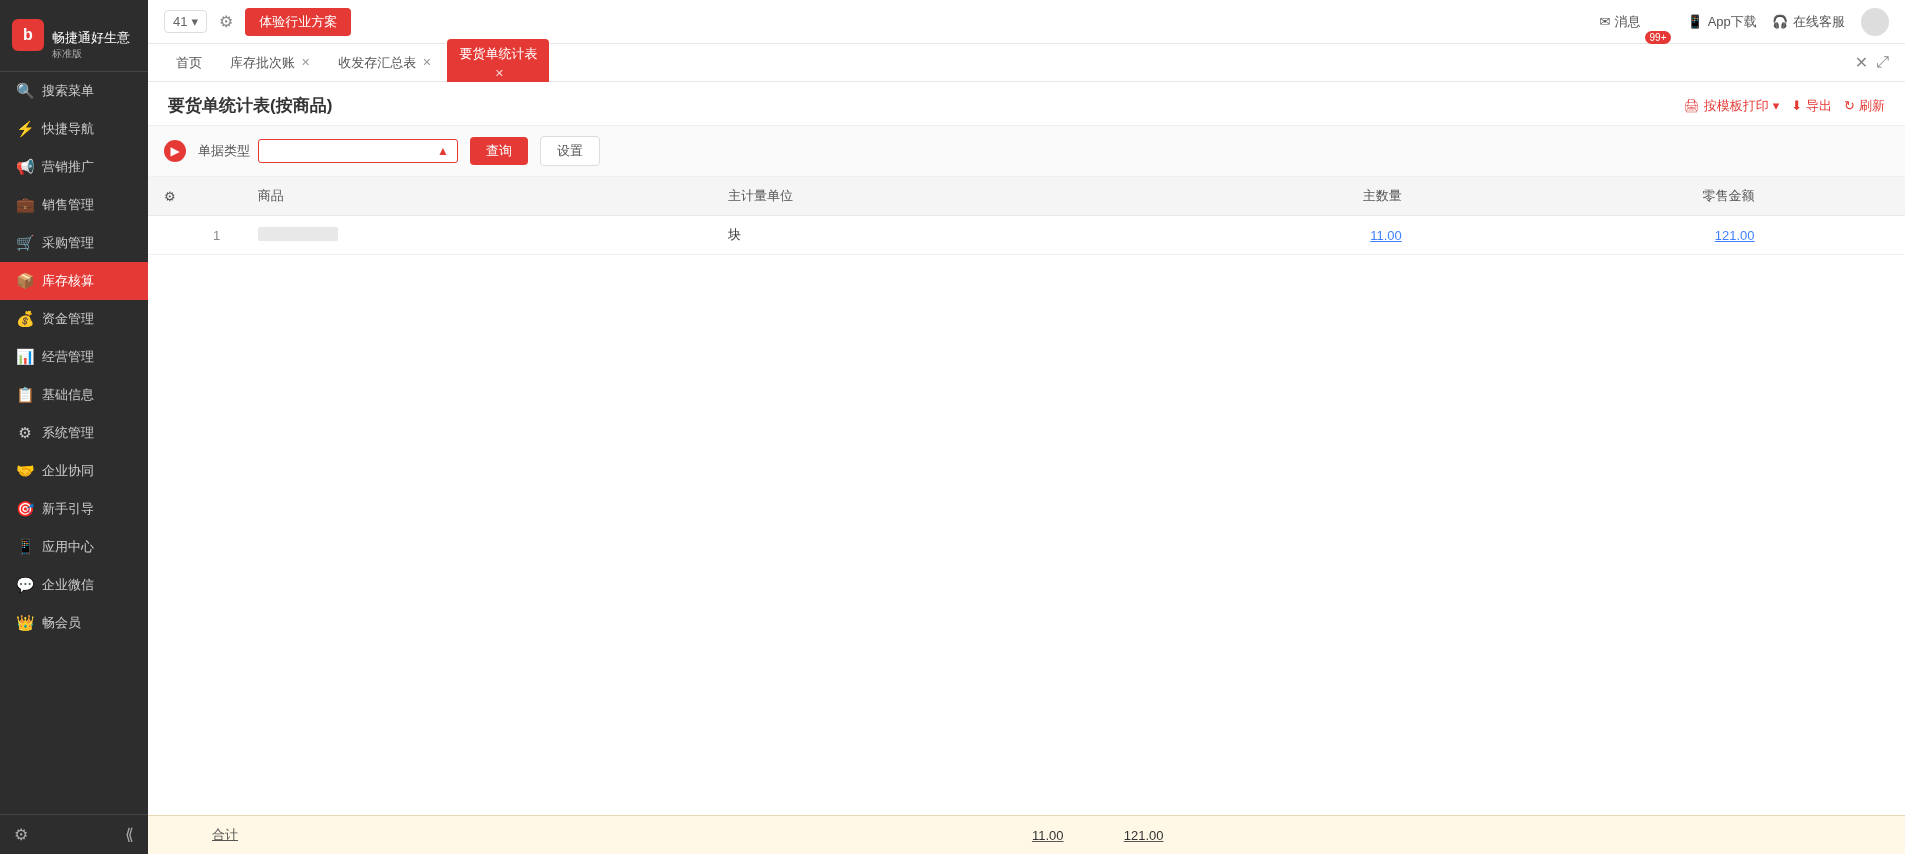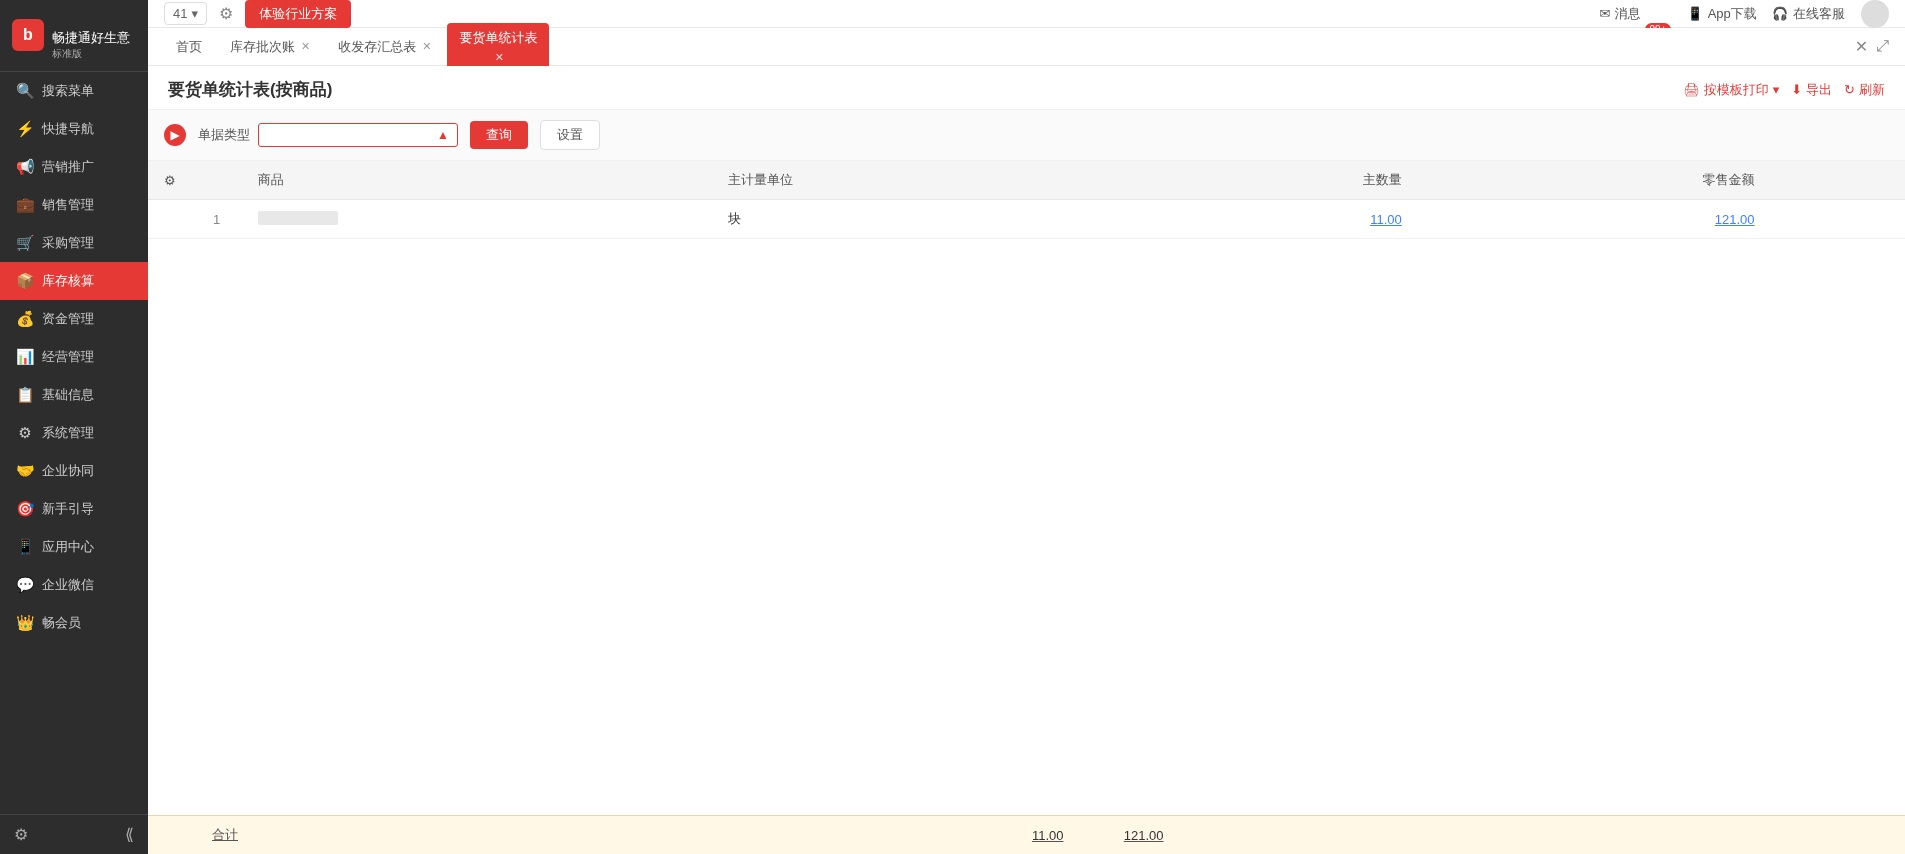--- a/index.html
+++ b/index.html
@@ -70,21 +70,21 @@
       background: #f5f5f5;
       overflow: hidden;
     }
 
     
     .top-header {
       background: white;
       display: flex;
       align-items: center;
       padding: 0 16px;
-      height: 28px;
+      height: 44px;
       border-bottom: 1px solid #e8e8e8;
       gap: 16px;
     }
     .header-left {
       display: flex;
       align-items: center;
       gap: 12px;
       flex: 1;
     }
     .company-selector {

